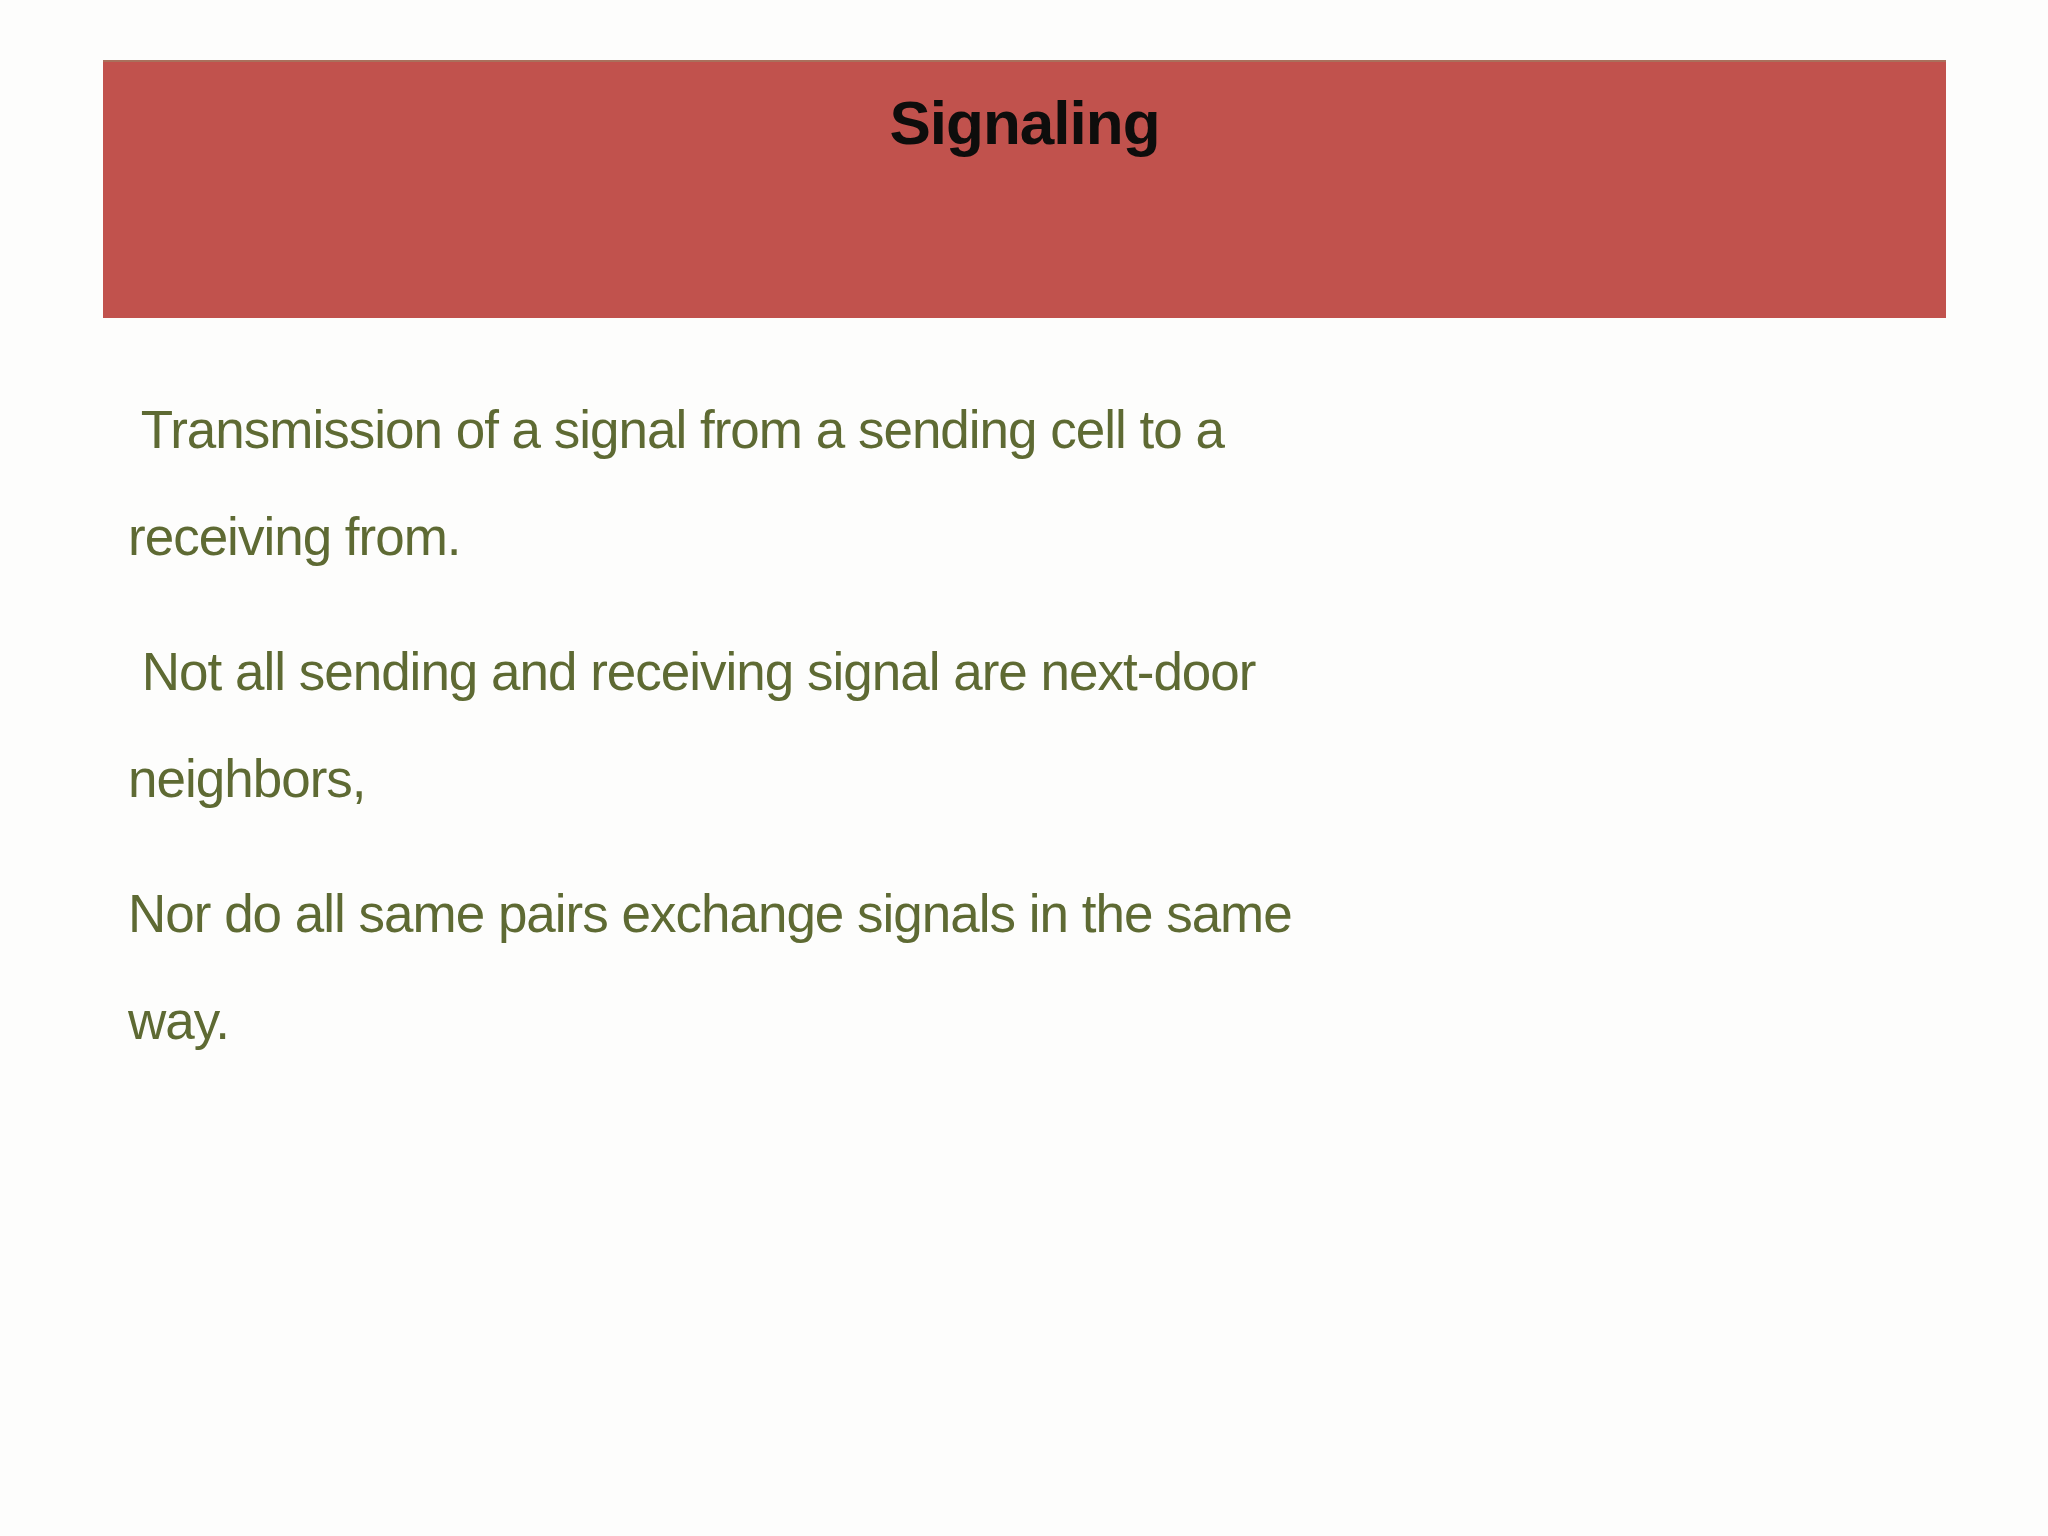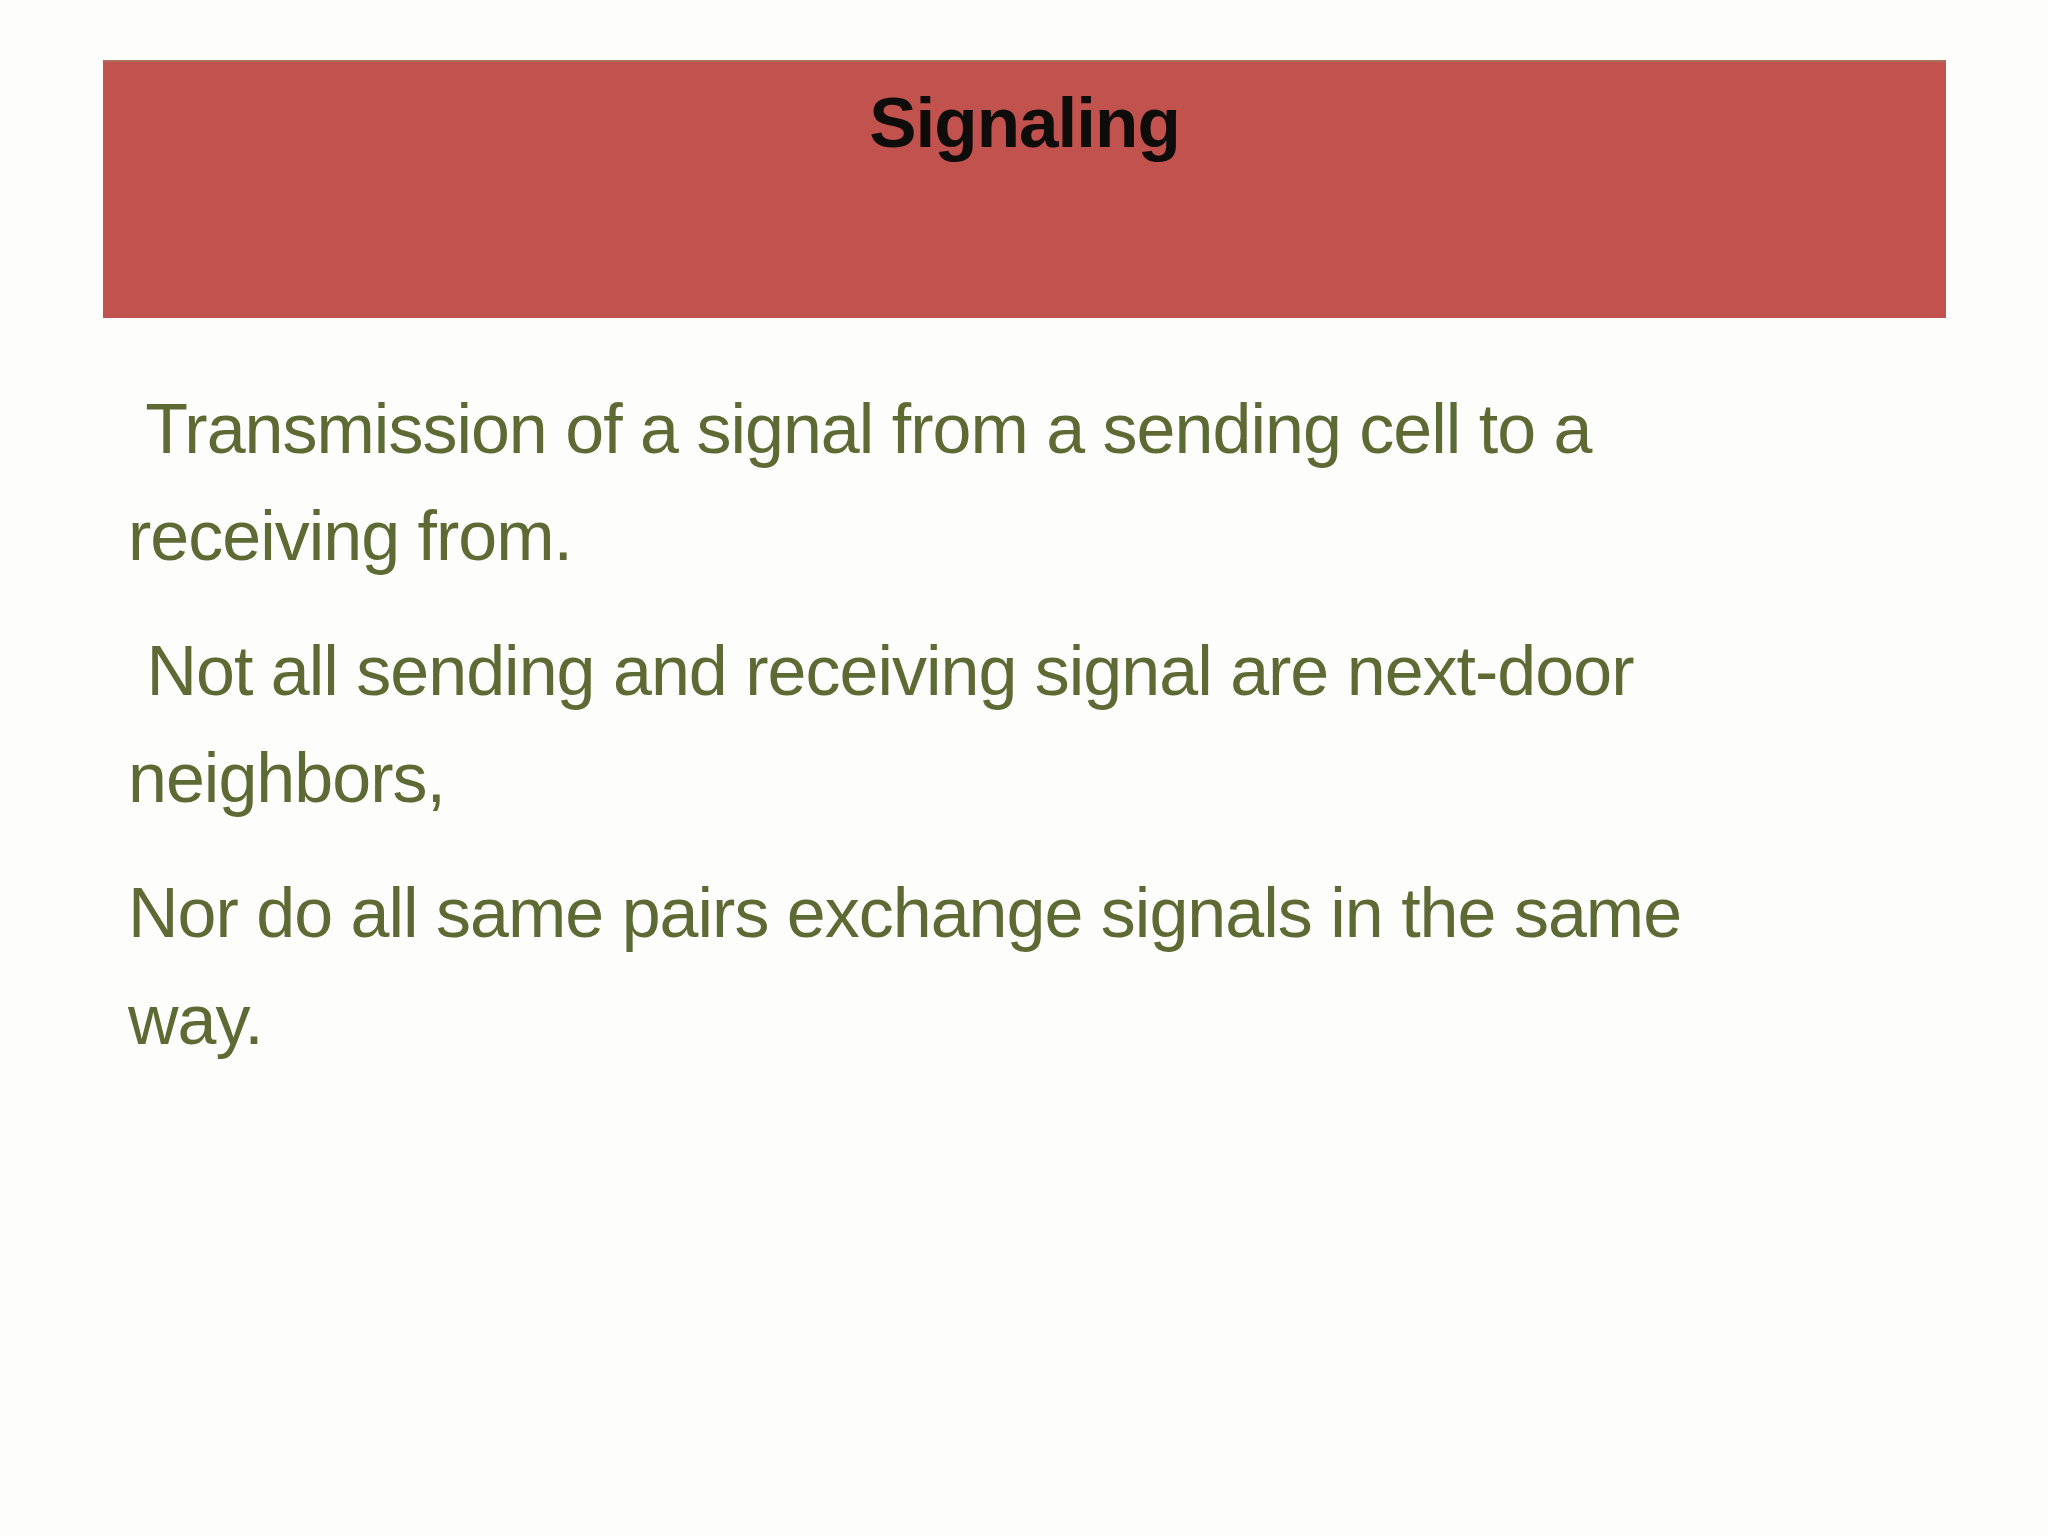--- a/index.html
+++ b/index.html
@@ -32,39 +32,39 @@
     top: 60px;
     width: 1843px;
     height: 258px;
     background: var(--header-bg);
     border-top: 2px solid var(--header-edge);
     padding-top: 6px;
     text-align: center;
   }
   .title-bar h1 {
     margin: 0;
-    font-size: 71px;
+    font-size: 62px;
     line-height: 110px;
     font-weight: bold;
     letter-spacing: -1px;
     color: var(--title-color);
   }
   .body-text {
     position: absolute;
     left: 128px;
     top: 376px;
     width: 1870px;
   }
   .body-text p {
     margin: 0 0 28px 0;
   }
   .line {
     display: block;
     white-space: pre;
-    font-size: 70px;
+    font-size: 53px;
     line-height: 107px;
     letter-spacing: -1px;
     color: var(--body-color);
   }
 </style>
 </head>
 <body>
 
 <div class="slide">
 

